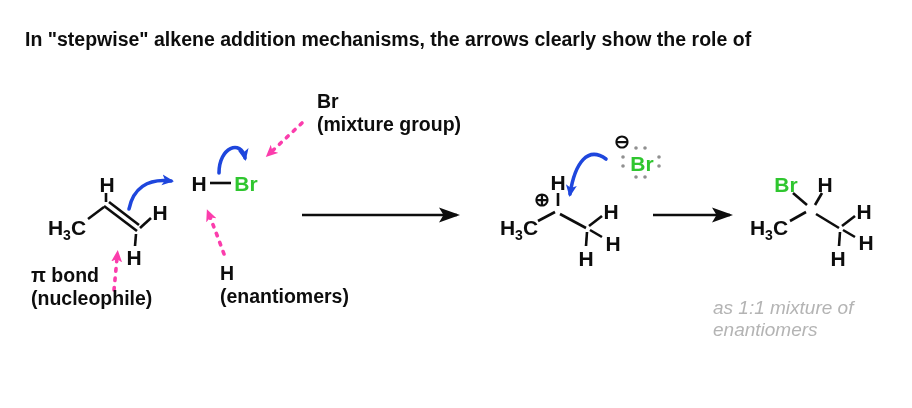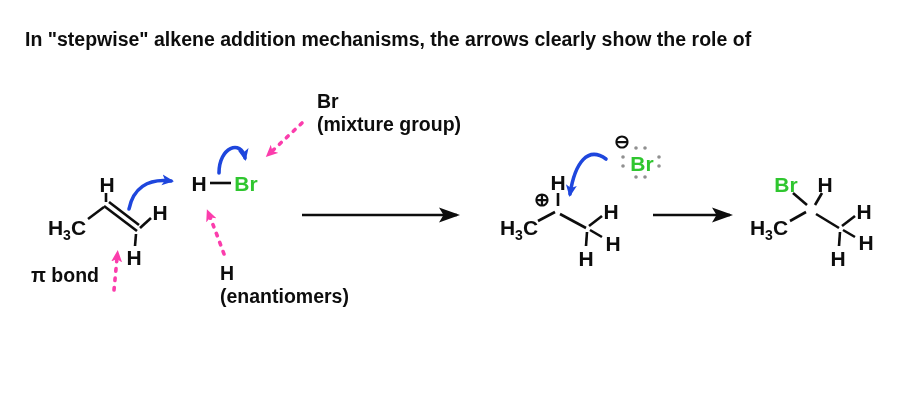--- a/index.html
+++ b/index.html
@@ -129,21 +129,26 @@
   <span class="atom" style="left:866px;top:242px">H</span>
   <span class="atom" style="left:838px;top:258px">H</span>
 
   <div class="lbl" style="left:317px;top:90px">
     <div>Br</div>
     <div>(mixture group)</div>
   </div>
 
   <div class="lbl" style="left:31px;top:264px">
     <div>π bond</div>
+    <div>(nucleophile)</div>
   </div>
 
   <div class="lbl" style="left:220px;top:262px">
     <div>H</div>
     <div>(enantiomers)</div>
   </div>
 
+  <div class="note" style="left:713px;top:297px">
+    <div>as 1:1 mixture of</div>
+    <div>enantiomers</div>
+  </div>
 
 </div>
 
 </body></html>

